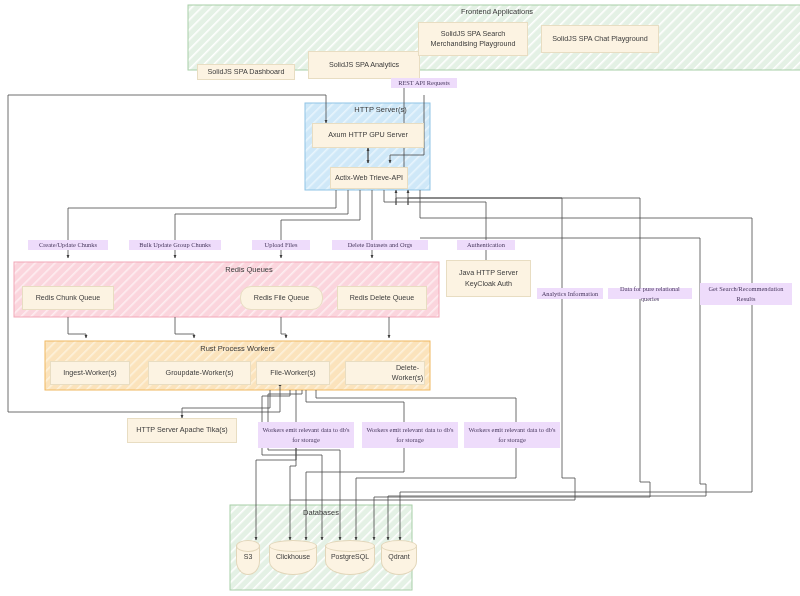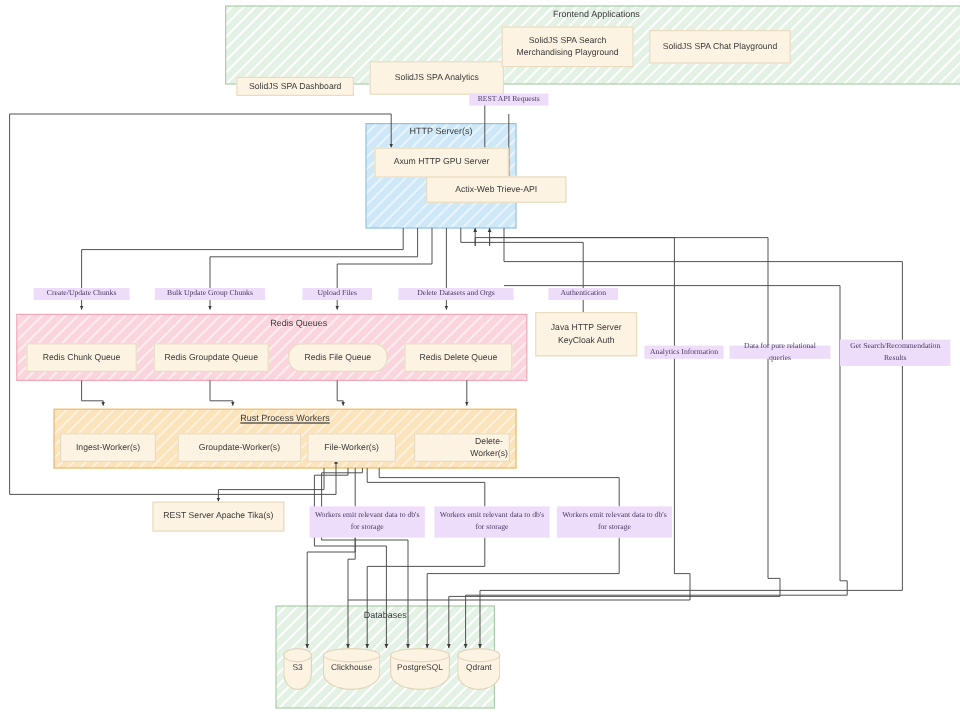--- a/index.html
+++ b/index.html
@@ -111,45 +111,44 @@
       <path d="M 420 190 L 420 218 L 752 218 L 752 492 L 400 492 L 400 540" marker-end="url(#ah)"></path>
       <path d="M 562 296 L 562 478 L 575 478 L 575 500 L 290 500"></path>
       <path d="M 640 296 L 640 482 L 650 482 L 650 497 L 374 497 L 374 540" marker-end="url(#ah)"></path>
       <path d="M 700 310 L 700 484 L 706 484 L 706 496 L 388 496 L 388 540" marker-end="url(#ah)"></path>
       <path d="M 700 238 L 700 310"></path>
       <path d="M 700 238 L 420 238"></path>
     </g>
   </svg>
 
   <div class="grp-label" style="left:188px;top:7px;width:618px;">Frontend Applications</div>
-  <div class="grp-label" style="left:305px;top:105px;width:125px;">HTTP Server(s)</div>
+  <div class="grp-label" style="left:318px;top:105px;width:125px;">HTTP Server(s)</div>
   <div class="grp-label" style="left:14px;top:265px;width:470px;">Redis Queues</div>
-  <div class="grp-label" style="left:45px;top:344px;width:385px;text-decoration:underline;">Rust Process Workers</div>
+  <div class="grp-label" style="left:45px;top:344px;width:385px;">Rust Process Workers</div>
   <div class="grp-label" style="left:230px;top:508px;width:182px;">Databases</div>
 
   <div class="node" style="left:197px;top:25px;width:98px;height:16px;margin-top:39px;">SolidJS SPA Dashboard</div>
   <div class="node" style="left:308px;top:25px;width:112px;height:28px;margin-top:26px;">SolidJS SPA Analytics</div>
   <div class="node" style="left:418px;top:22px;width:110px;height:34px;">SolidJS SPA Search Merchandising Playground</div>
   <div class="node" style="left:312px;top:123px;width:112px;height:25px;">Axum HTTP GPU Server</div>
 
   <div class="node" style="left:541px;top:25px;width:118px;height:28px;">SolidJS SPA Chat Playground</div>
-  <div class="node" style="left:330px;top:147px;width:117px;height:22px;margin-left:25px;">Actix-Web Trieve-API</div>
+  <div class="node" style="left:330px;top:167px;width:78px;height:22px;">Actix-Web Trieve-API</div>
 
   <div class="node" style="left:22px;top:286px;width:92px;height:24px;">Redis Chunk Queue</div>
-  <div class="node" style="left:128px;top:286px;width:96px;height:24px;">Redis Groupdate Queue</div>
   <div class="node" style="left:240px;top:286px;width:83px;height:24px;border-radius:11px;">Redis File Queue</div>
   <div class="node" style="left:337px;top:286px;width:90px;height:24px;">Redis Delete Queue</div>
 
   <div class="node" style="left:50px;top:361px;width:80px;height:24px;">Ingest-Worker(s)</div>
   <div class="node" style="left:148px;top:361px;width:103px;height:24px;">Groupdate-Worker(s)</div>
   <div class="node" style="left:256px;top:361px;width:74px;height:24px;">File-Worker(s)</div>
   <div class="node" style="left:345px;top:361px;width:80px;height:24px;padding-left:48px;">Delete-Worker(s)</div>
 
   <div class="node" style="left:446px;top:260px;width:85px;height:37px;">Java HTTP Server KeyCloak Auth</div>
-  <div class="node" style="left:127px;top:418px;width:110px;height:25px;">REST Server Apache Tika(s)</div>
+  <div class="node" style="left:127px;top:418px;width:110px;height:25px;">HTTP Server Apache Tika(s)</div>
 
   <div class="cyl" style="left:236px;top:540px;width:24px;height:35px;">
     <div class="body"></div>
     <div class="top"></div>
     <div class="inner-label">S3</div>
   </div>
   <div class="cyl" style="left:269px;top:540px;width:48px;height:35px;">
     <div class="body"></div>
     <div class="top"></div>
     <div class="inner-label">Clickhouse</div>

